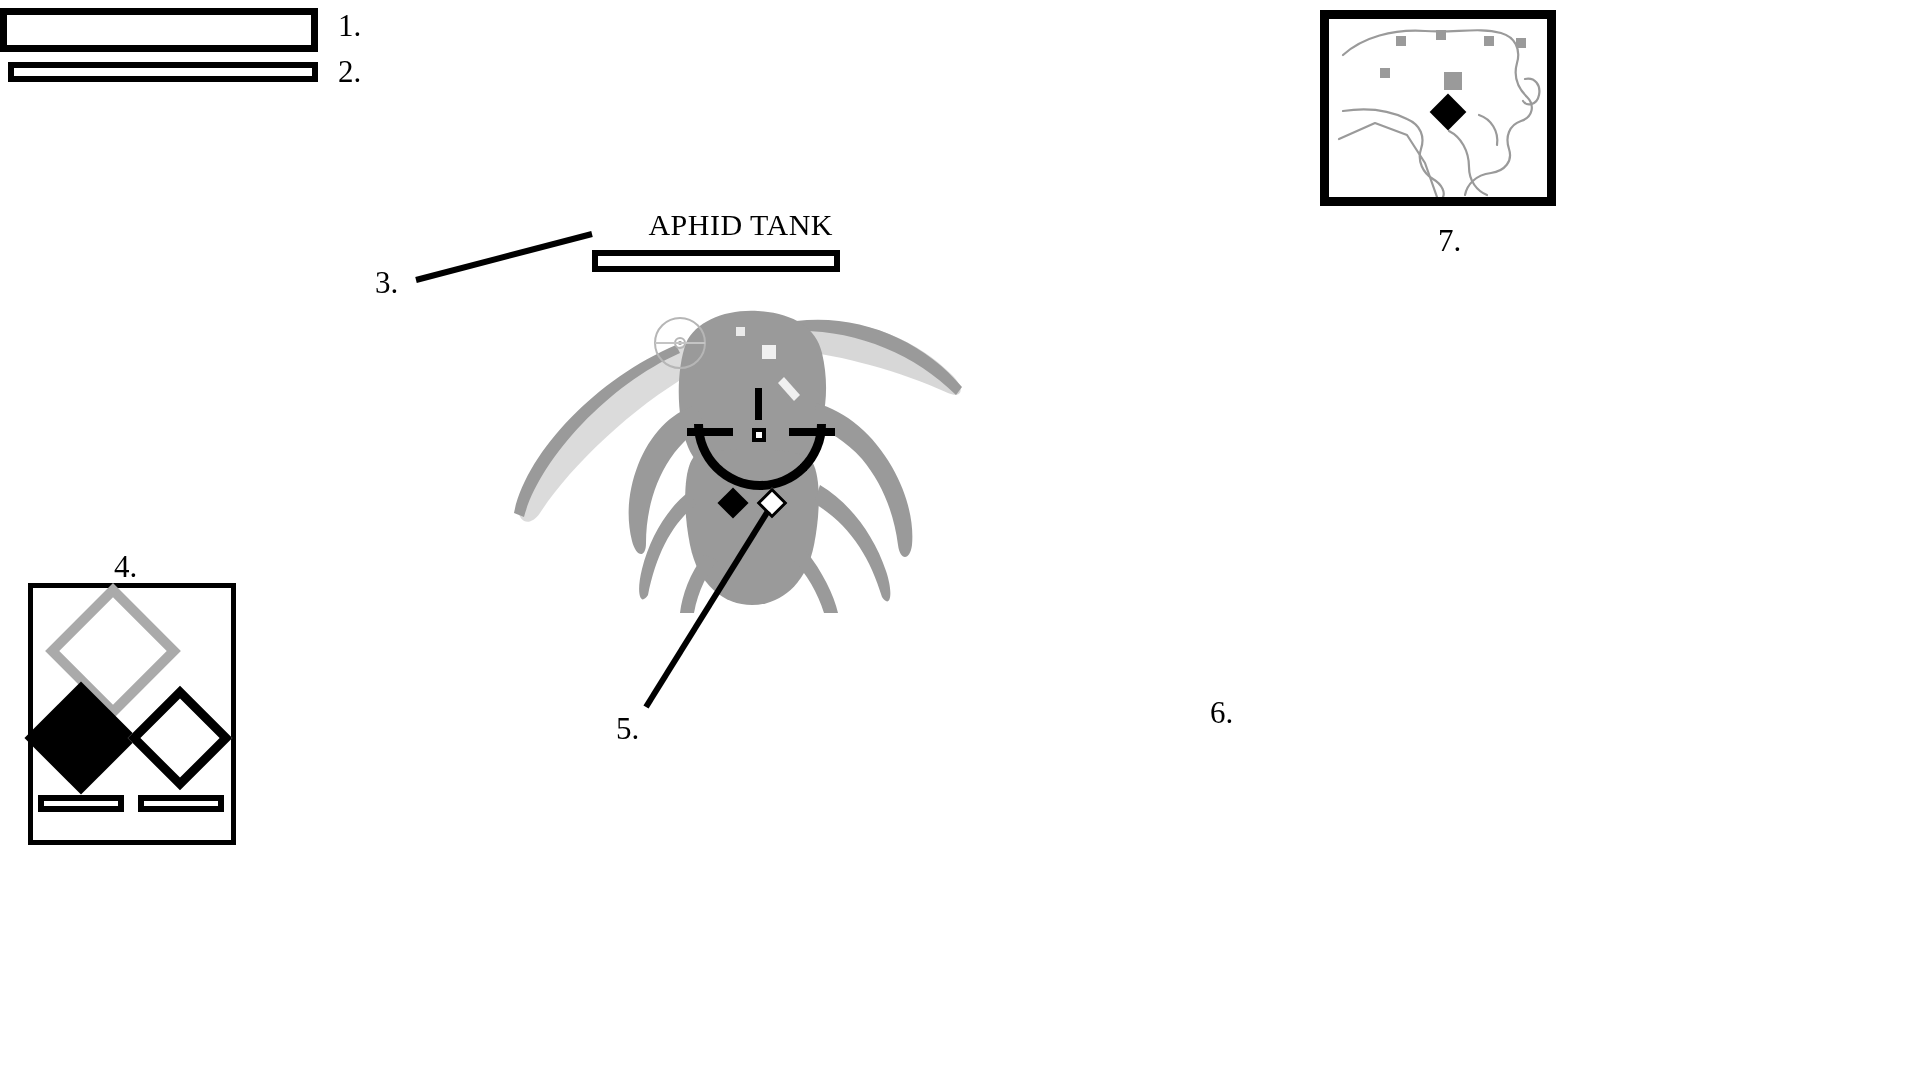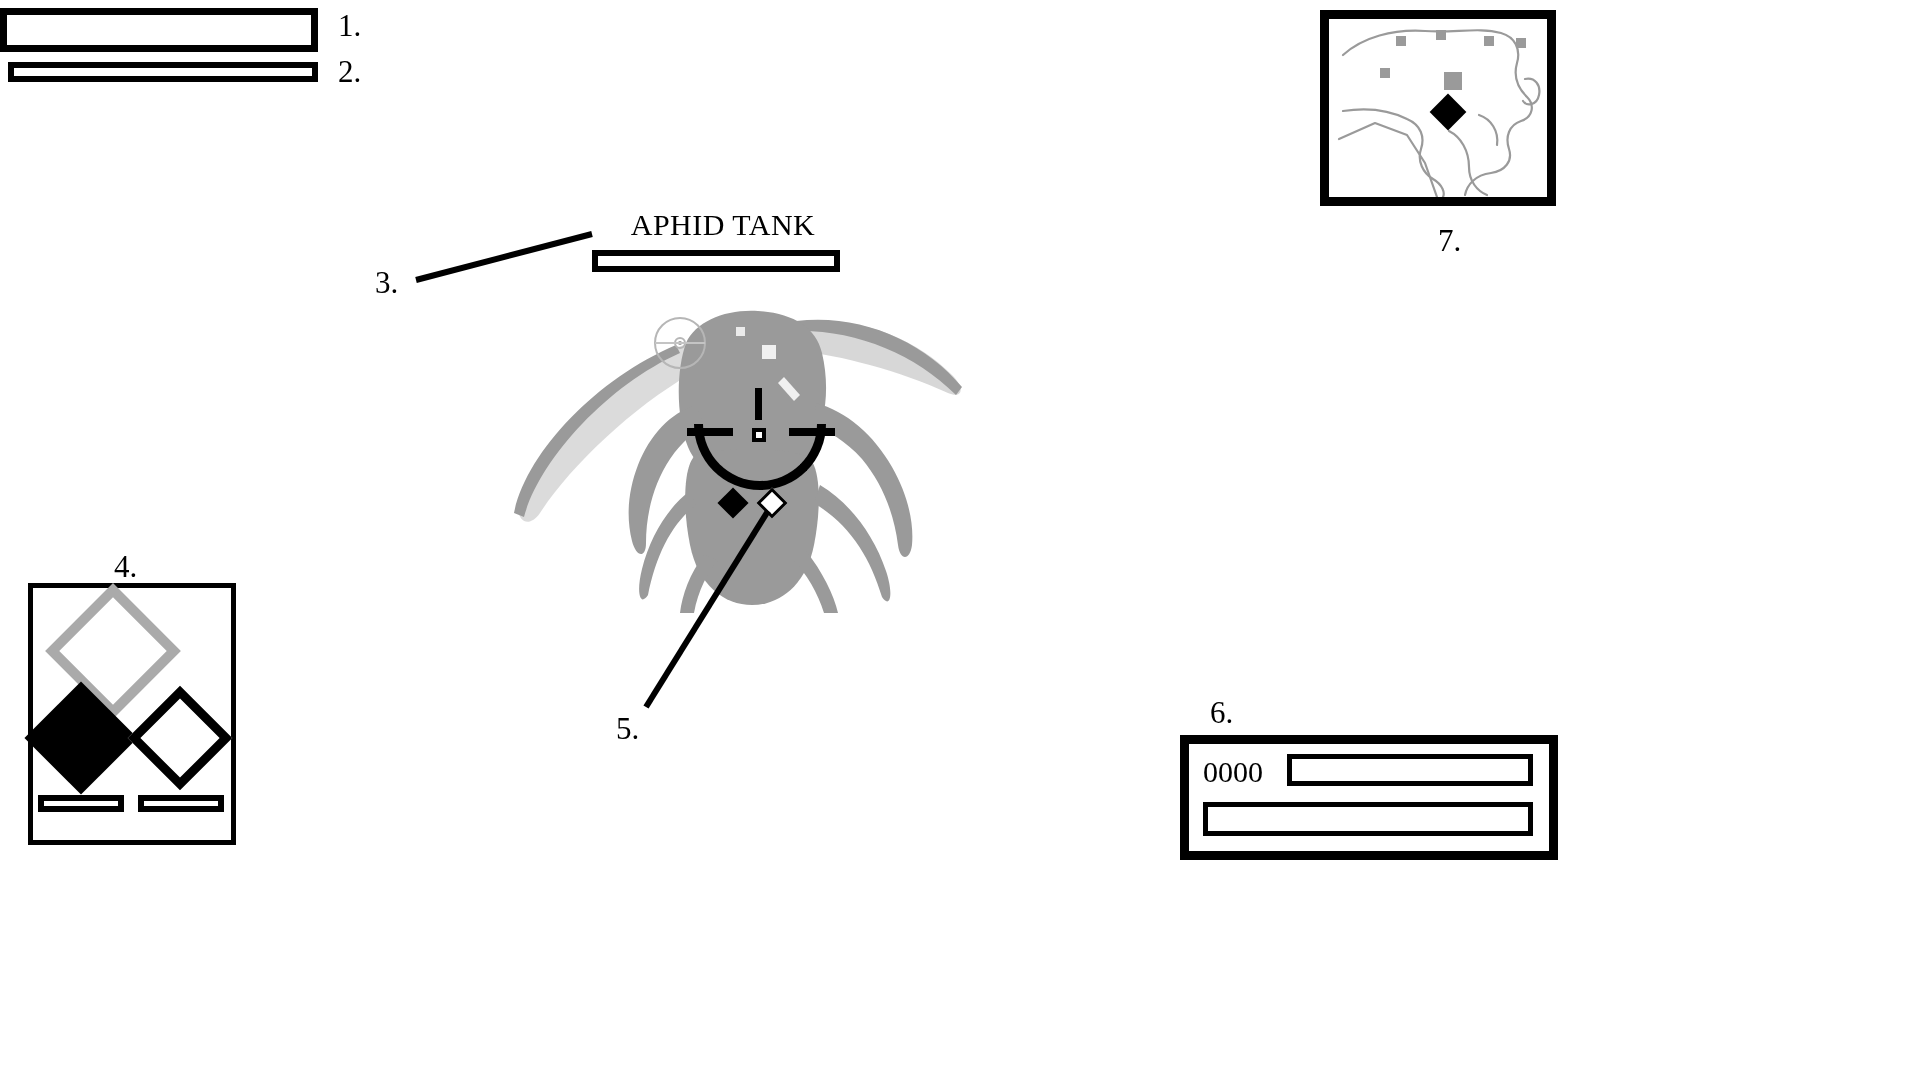--- a/index.html
+++ b/index.html
@@ -24,21 +24,21 @@
   }
   
   #bar-secondary{
     left:8px;top:62px;width:310px;height:20px;
     border:6px solid #000;background:#fff;box-sizing:border-box;
   }
 
   
   #boss-title{
     left:613px;top:208px;width:220px;
-    text-align:center;font-size:30px;letter-spacing:.5px;white-space:nowrap;
+    text-align:right;font-size:30px;letter-spacing:.5px;white-space:nowrap;
   }
   #boss-bar{
     left:592px;top:250px;width:248px;height:22px;
     border:6px solid #000;background:#fff;box-sizing:border-box;
   }
   #boss-bar .fill{width:100%;height:100%;background:#fff;}
 
   
   #panel-abilities{
     left:28px;top:583px;width:208px;height:262px;
@@ -202,25 +202,20 @@
         <i></i>
       </div>
     <div class="diamond" id="dia-right">
         <i></i>
       </div>
     <div class="slotbar" id="slot-bar-1"></div>
     <div class="slotbar" id="slot-bar-2"></div>
   </div>
 
   <div class="abs callout" style="left:1210px;top:697px;">6.</div>
-  <div class="abs" id="panel-ammo">
-    <div id="ammo-count">0000</div>
-    <div id="ammo-bar"></div>
-    <div id="reload-bar"></div>
-  </div>
 
   <div class="abs" id="panel-minimap">
     <svg id="minimap-canvas" viewBox="0 0 218 178">
       <g fill="none" stroke="#9a9a9a" stroke-width="2.2" stroke-linejoin="round" stroke-linecap="round">
         <path d="M14 36 C 34 18, 64 10, 96 12 C 126 14, 150 8, 172 14 C 186 18, 192 30, 188 44
                  C 184 58, 190 70, 198 78 C 206 86, 204 98, 192 102 C 180 106, 176 118, 180 130
                  C 184 142, 176 152, 162 154 C 146 156, 138 166, 136 176"></path>
         <path d="M196 60 C 206 58, 212 66, 210 76 C 208 86, 198 88, 194 82"></path>
         <path d="M14 92 C 40 88, 62 92, 78 100 C 92 106, 96 118, 92 130
                  C 88 142, 94 154, 104 160 C 114 166, 116 174, 114 178"></path>

